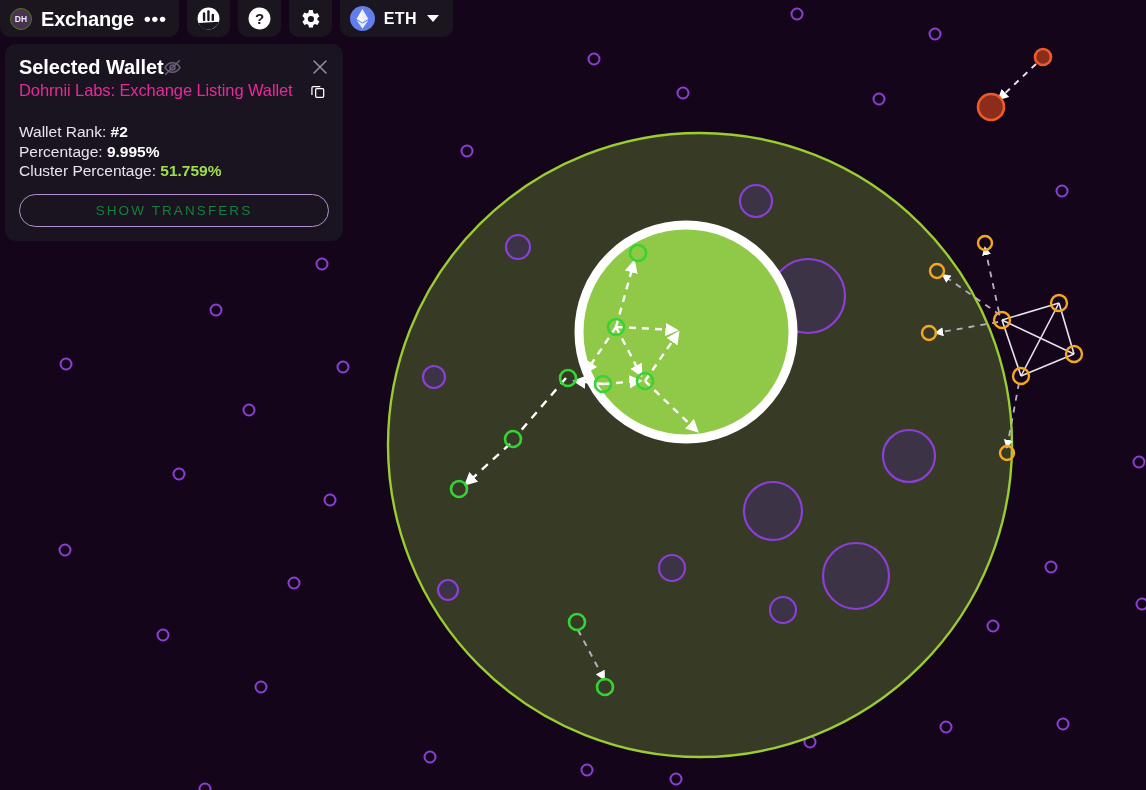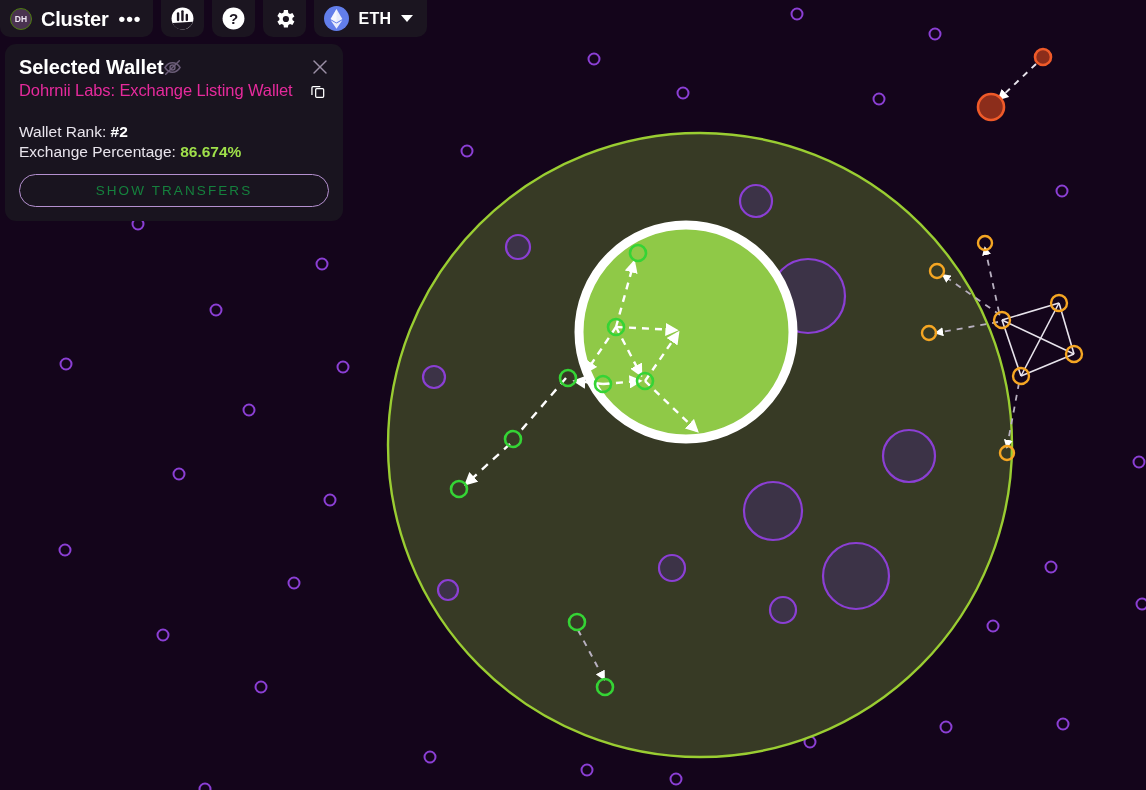--- a/index.html
+++ b/index.html
@@ -302,21 +302,21 @@
     <g id="red-nodes">
         <circle cx="1043" cy="57" r="8" fill="#8c2d1b" stroke="#ef5a29" stroke-width="2.6"></circle>
         <circle cx="991" cy="107" r="13" fill="#8c2d1b" stroke="#ef5a29" stroke-width="2.6"></circle>
       </g>
   </svg>
 
   <div id="toolbar">
 
     <div class="tb-group tb-brand">
       <div class="brand-logo">DH</div>
-      <div class="brand-name">Cluster</div>
+      <div class="brand-name">Exchange</div>
       <div class="brand-dots">•••</div>
     </div>
 
     <div class="tb-icon-btn">
       <svg class="ico" width="25" height="25" viewBox="0 0 24 24">
         <circle cx="12" cy="12" r="10.5" fill="#ffffff"></circle>
         <path d="M2.4 16.2 A10.5 10.5 0 0 0 12 22.5 A10.5 10.5 0 0 0 22 15" fill="#1b1520"></path>
         <rect x="6.6" y="6" width="2.3" height="8.6" rx="1.1" fill="#1b1520"></rect>
         <rect x="10.8" y="4" width="2.3" height="10.6" rx="1.1" fill="#1b1520"></rect>
         <rect x="15" y="7.5" width="2.3" height="7" rx="1.1" fill="#1b1520"></rect>
@@ -371,20 +371,23 @@
         <rect x="8.5" y="8.5" width="12" height="13" rx="1.6"></rect>
         <path d="M15.5 5.5h-11a1.6 1.6 0 0 0-1.6 1.6v11"></path>
       </svg>
     </div>
 
     <div class="wp-stats">
       <div class="wp-stat">
         <span>Wallet Rank: </span><b>#2</b>
       </div>
       <div class="wp-stat">
-        <span>Exchange Percentage: </span><b class="green">86.674%</b>
+        <span>Percentage: </span><b>9.995%</b>
+      </div>
+      <div class="wp-stat">
+        <span>Cluster Percentage: </span><b class="green">51.759%</b>
       </div>
     </div>
 
     <button class="wp-btn">SHOW TRANSFERS</button>
   </div>
 
 </div>
 
 </body></html>

